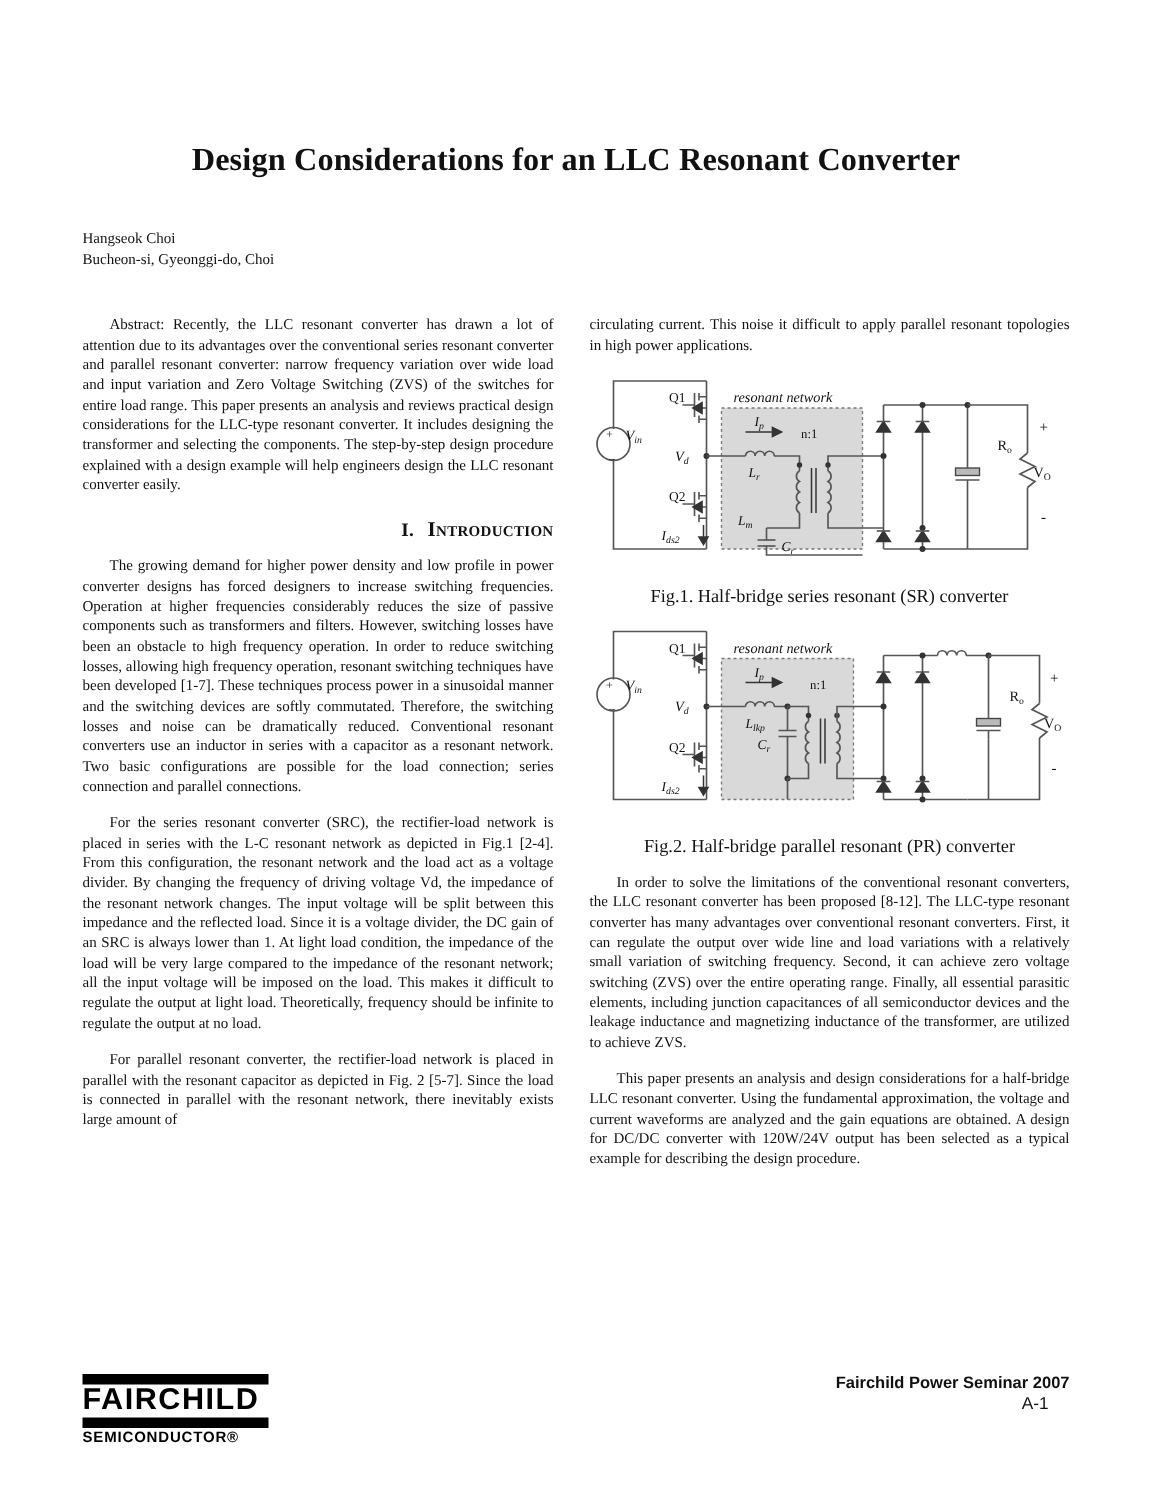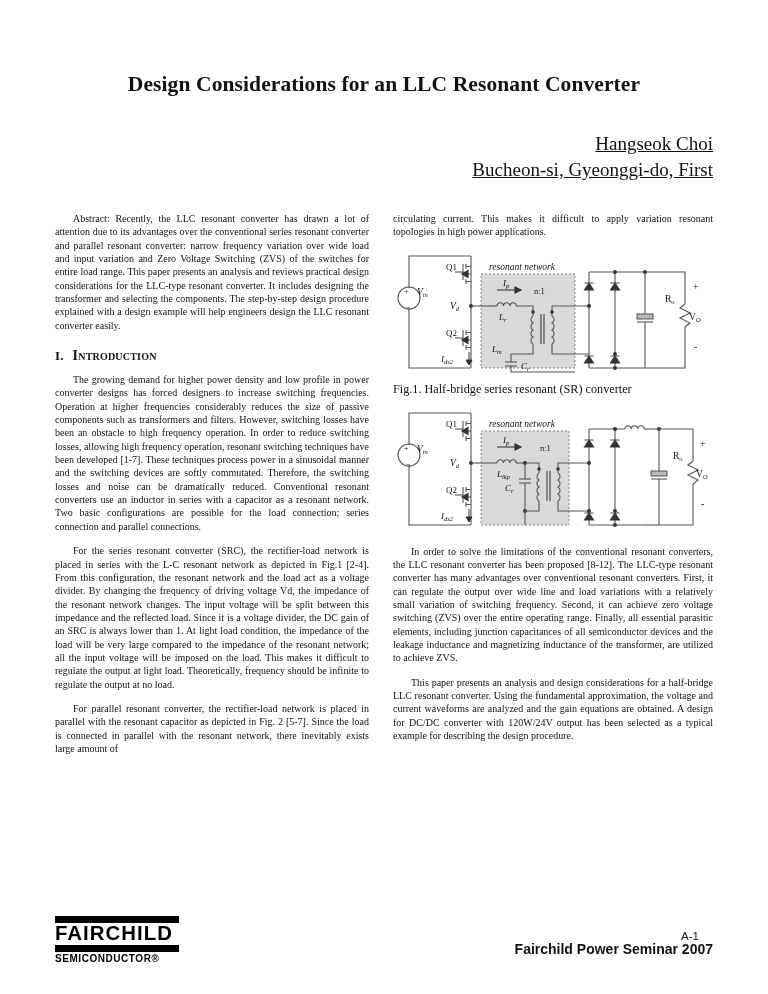--- a/index.html
+++ b/index.html
@@ -6,69 +6,68 @@
   body{
     width:768px;height:994px;
     background:#ffffff;
     font-family:"Liberation Serif", serif;
     color:#111;
     position:relative;
     overflow:hidden;
   }
   .page{
     position:absolute;inset:0;
-    padding:58px 55px 0 55px;
+    padding:80px 55px 0 55px;
     box-sizing:border-box;
   }
   .title{
     text-align:center;
     font-family:"Liberation Serif", serif;
     font-weight:bold;
     font-size:21.5px;
     letter-spacing:.1px;
     margin:14px 0 0 0;
     line-height:1.2;
   }
   .authorblock{
-    text-align:right;
+    text-align:left;
     margin-top:33px;
-    font-size:19px;
+    font-size:10px;
     line-height:1.32;
-    text-decoration:underline;
   }
   .authorblock .name{margin-bottom:1px;}
   .columns{
     display:flex;
     margin-top:30px;
     gap:24px;
   }
   .col{width:332px;}
   p.body{
     margin:0 0 11px 0;
     text-align:justify;
     font-size:10px;
     line-height:1.335;
     text-indent:18px;
     hyphens:none;
   }
   p.body.noindent{text-indent:0;}
   .sechead{
-    text-align:left;
+    text-align:right;
     font-weight:bold;
     font-size:12.8px;
     margin:16px 0 9px 0;
     letter-spacing:.2px;
   }
   .sechead .num{margin-right:9px;}
   .sechead .sc{font-variant:small-caps;font-size:14px;}
   .figwrap{margin:8px 0 10px 0;}
   .figcap{
-    text-align:left;
+    text-align:center;
     font-size:12.2px;
-    margin-top:4px;
+    margin-top:14px;
   }
   .footer{
     position:absolute;
     left:55px;right:55px;bottom:0;
     height:86px;
   }
   .logo{
     position:absolute;left:0;top:8px;width:124px;
   }
   .logo .bar{background:#000;height:7px;width:124px;}
@@ -84,58 +83,58 @@
     font-weight:bold;font-size:10px;letter-spacing:.55px;
     color:#000;margin-top:1px;
   }
   .pagenum{
     position:absolute;left:0;right:14px;top:22px;
     text-align:right;
     font-family:"Liberation Sans", sans-serif;
     font-size:11.5px;
   }
   .seminar{
-    position:absolute;right:0;top:33px;
+    position:absolute;right:0;top:8px;
     font-family:"Liberation Sans", sans-serif;
-    font-weight:bold;font-size:14px;
+    font-weight:bold;font-size:11px;
   }
   svg{display:block;}
   .fig-svg{width:320px;height:auto;}
 </style>
 </head>
 <body>
 
 <div class="page">
 
   <h1 class="title">Design Considerations for an LLC Resonant Converter</h1>
 
   <div class="authorblock">
     <div class="name">Hangseok Choi</div>
-    <div>Bucheon-si, Gyeonggi-do, First</div>
+    <div>Bucheon-si, Gyeonggi-do, Choi</div>
   </div>
 
   <div class="columns">
 
     <div class="col">
 
       <p class="body">Abstract: Recently, the LLC resonant converter has drawn a lot of attention due to its advantages over the conventional series resonant converter and parallel resonant converter: narrow frequency variation over wide load and input variation and Zero Voltage Switching (ZVS) of the switches for entire load range. This paper presents an analysis and reviews practical design considerations for the LLC-type resonant converter. It includes designing the transformer and selecting the components. The step-by-step design procedure explained with a design example will help engineers design the LLC resonant converter easily.</p>
 
       <div class="sechead">
         <span class="num">I.</span><span class="sc">Introduction</span>
       </div>
 
       <p class="body">The growing demand for higher power density and low profile in power converter designs has forced designers to increase switching frequencies. Operation at higher frequencies considerably reduces the size of passive components such as transformers and filters. However, switching losses have been an obstacle to high frequency operation. In order to reduce switching losses, allowing high frequency operation, resonant switching techniques have been developed [1-7]. These techniques process power in a sinusoidal manner and the switching devices are softly commutated. Therefore, the switching losses and noise can be dramatically reduced. Conventional resonant converters use an inductor in series with a capacitor as a resonant network. Two basic configurations are possible for the load connection; series connection and parallel connections.</p>
       <p class="body">For the series resonant converter (SRC), the rectifier-load network is placed in series with the L-C resonant network as depicted in Fig.1 [2-4]. From this configuration, the resonant network and the load act as a voltage divider. By changing the frequency of driving voltage Vd, the impedance of the resonant network changes. The input voltage will be split between this impedance and the reflected load. Since it is a voltage divider, the DC gain of an SRC is always lower than 1. At light load condition, the impedance of the load will be very large compared to the impedance of the resonant network; all the input voltage will be imposed on the load. This makes it difficult to regulate the output at light load. Theoretically, frequency should be infinite to regulate the output at no load.</p>
       <p class="body">For parallel resonant converter, the rectifier-load network is placed in parallel with the resonant capacitor as depicted in Fig. 2 [5-7]. Since the load is connected in parallel with the resonant network, there inevitably exists large amount of</p>
 
     </div>
 
     <div class="col">
 
-      <p class="body noindent">circulating current. This makes it difficult to apply variation resonant topologies in high power applications.</p>
+      <p class="body noindent">circulating current. This noise it difficult to apply parallel resonant topologies in high power applications.</p>
 
       <div class="figwrap">
         <svg class="fig-svg" viewBox="0 0 320 128">
           <g fill="none" stroke="#555" stroke-width="1.1">
 
             <rect x="88" y="24" width="94" height="94" fill="#d9d9d9" stroke="#777" stroke-width="0.9" stroke-dasharray="2 2"></rect>
 
             <path d="M16 38 L16 6 L78 6"></path>
             <path d="M16 58 L16 118 L78 118"></path>
 
@@ -332,20 +331,21 @@
             <text x="147" y="44" font-size="8.5">n:1</text>
             <text x="280" y="52" font-size="9.5">R<tspan font-size="6.5" dy="2">o</tspan></text>
             <text x="303" y="70" font-size="9.5">V<tspan font-size="6.5" dy="2">O</tspan></text>
             <text x="307" y="40" font-size="10">+</text>
             <text x="308" y="100" font-size="10">-</text>
             <text x="96" y="20" font-size="9.5" font-style="italic">resonant network</text>
             <text x="11" y="44" font-size="8">+</text>
             <text x="13" y="57" font-size="8">_</text>
           </g>
         </svg>
+        <div class="figcap">Fig.2.  Half-bridge parallel resonant (PR) converter</div>
       </div>
 
       <p class="body">In order to solve the limitations of the conventional resonant converters, the LLC resonant converter has been proposed [8-12]. The LLC-type resonant converter has many advantages over conventional resonant converters. First, it can regulate the output over wide line and load variations with a relatively small variation of switching frequency. Second, it can achieve zero voltage switching (ZVS) over the entire operating range. Finally, all essential parasitic elements, including junction capacitances of all semiconductor devices and the leakage inductance and magnetizing inductance of the transformer, are utilized to achieve ZVS.</p>
       <p class="body">This paper presents an analysis and design considerations for a half-bridge LLC resonant converter. Using the fundamental approximation, the voltage and current waveforms are analyzed and the gain equations are obtained. A design for DC/DC converter with 120W/24V output has been selected as a typical example for describing the design procedure.</p>
 
     </div>
   </div>
 
   <div class="footer">
     <div class="logo">

